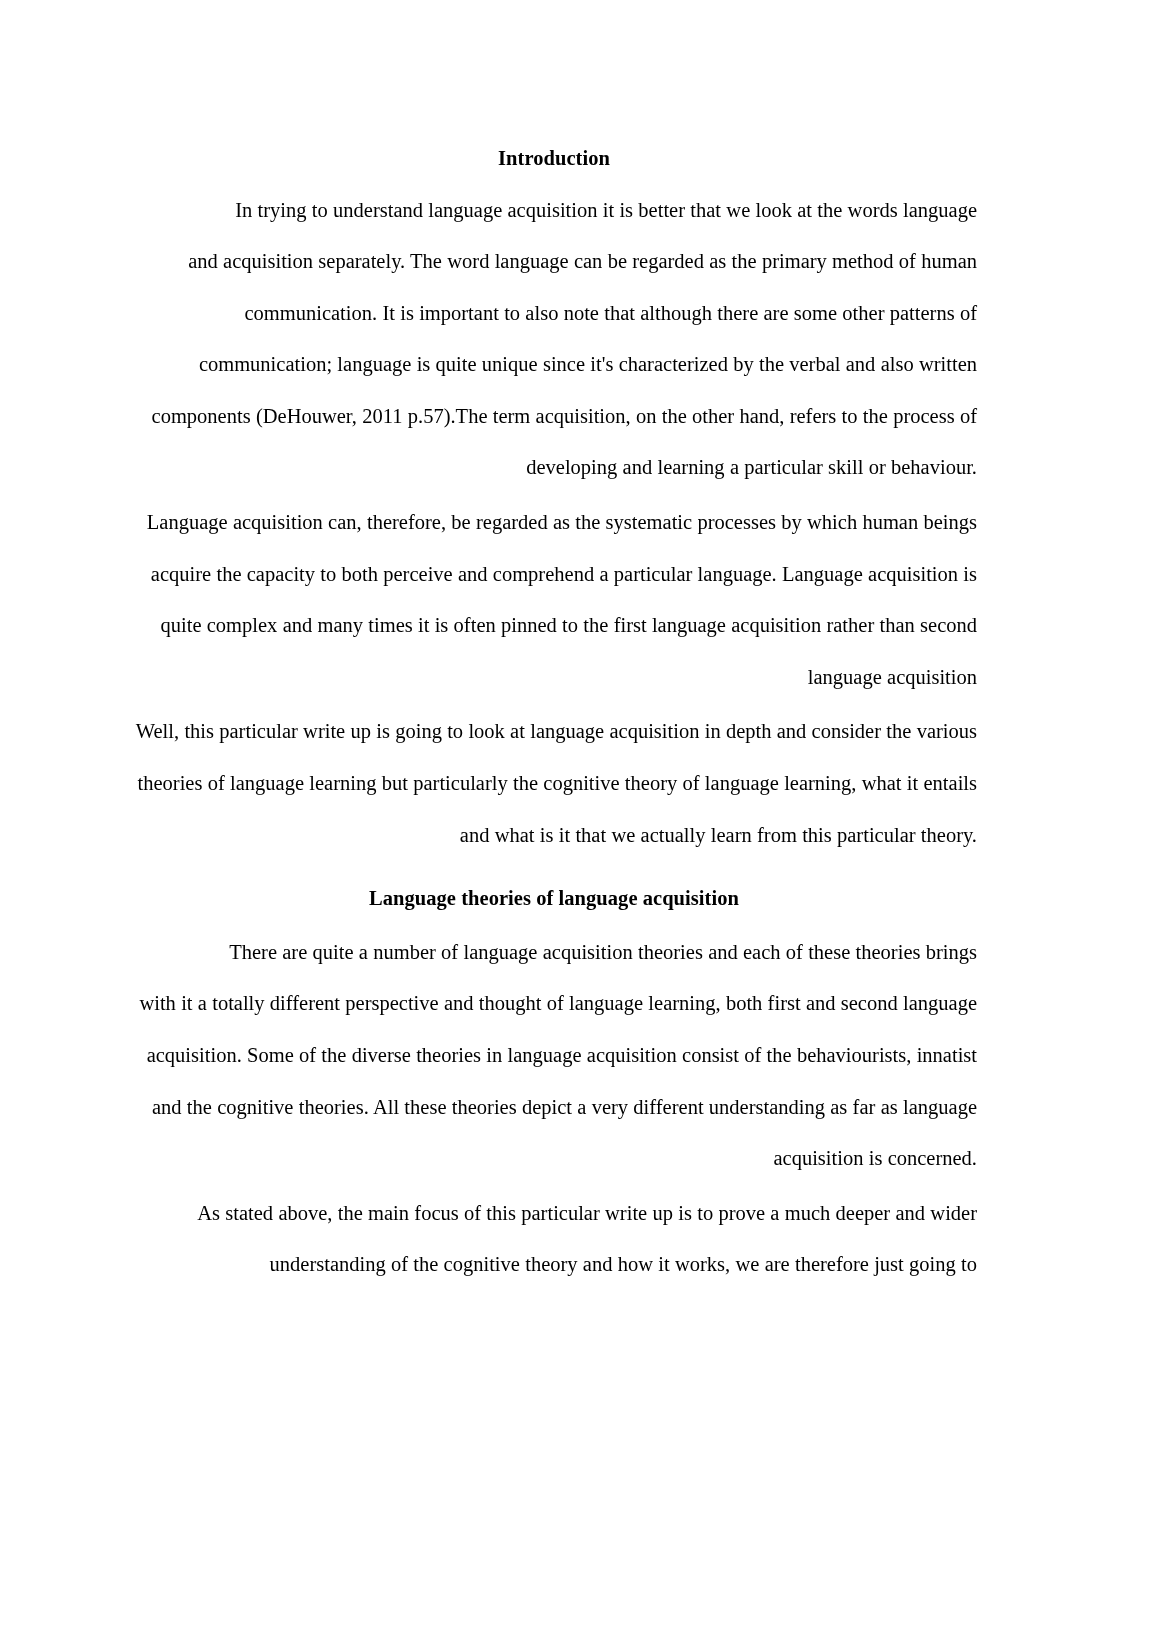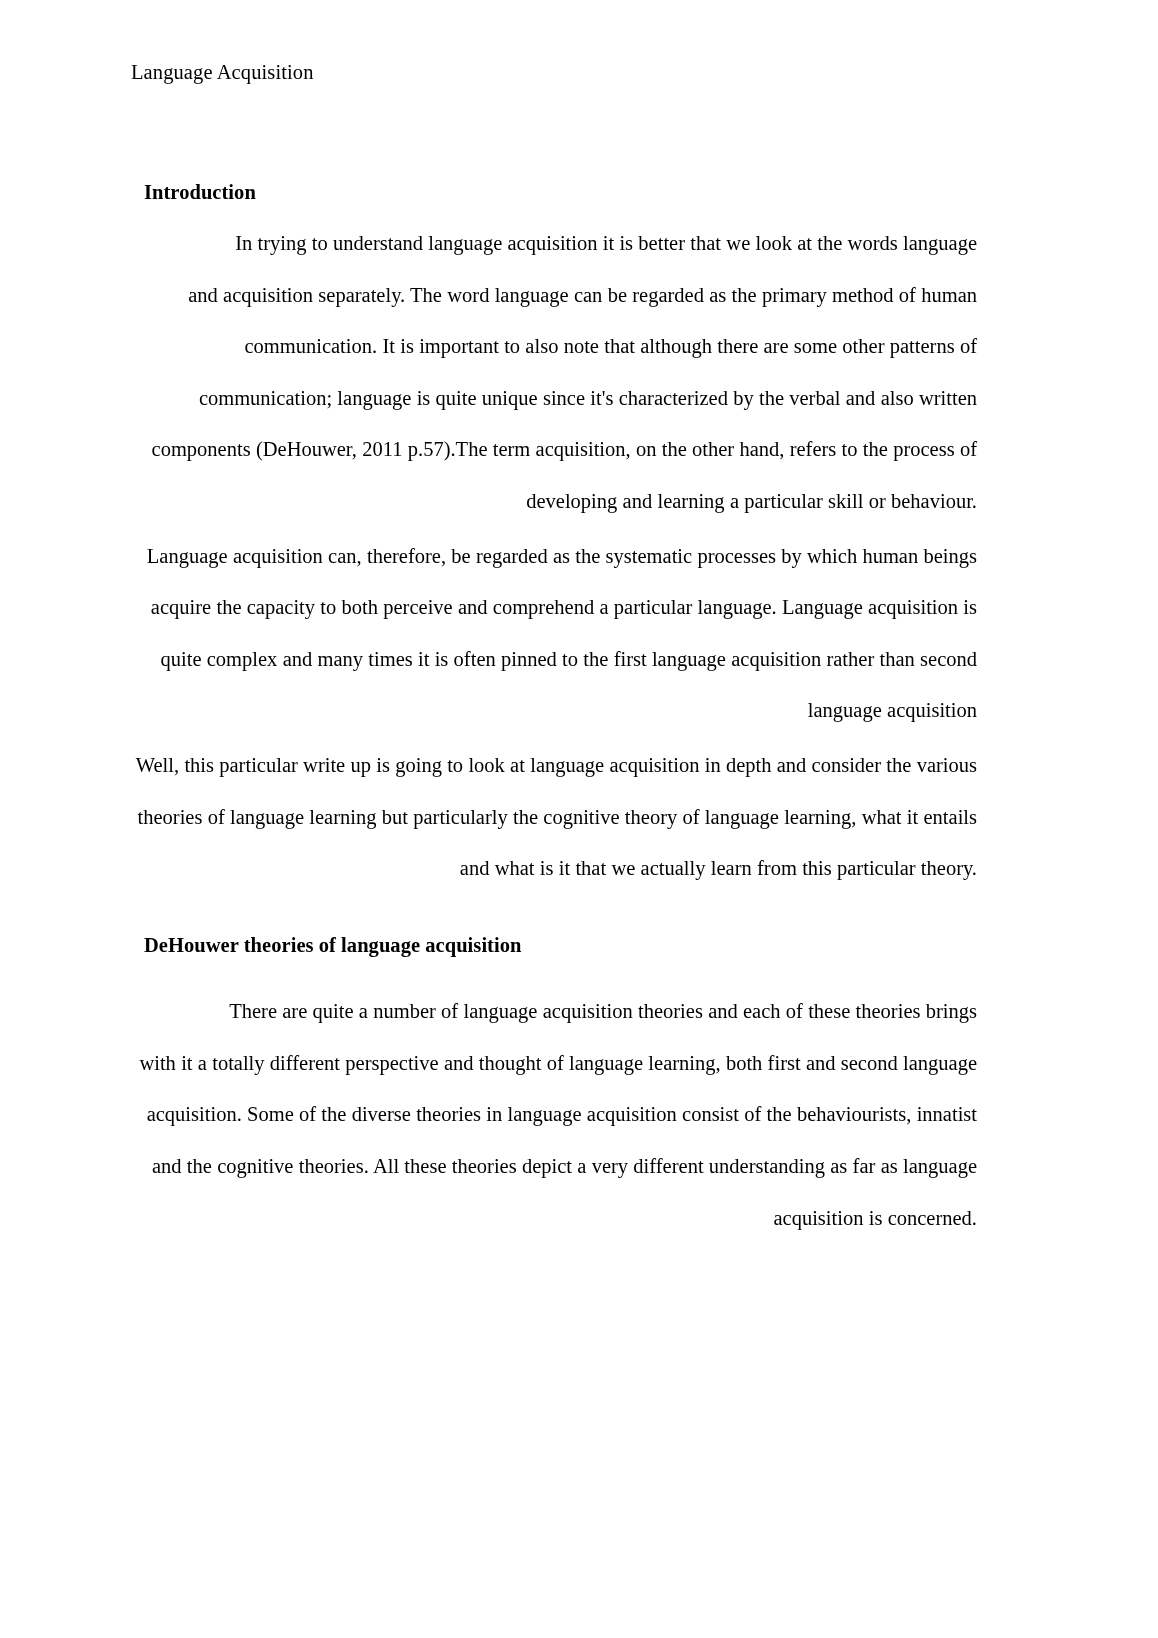--- a/index.html
+++ b/index.html
@@ -31,22 +31,23 @@
     letter-spacing: 0.1px;
     margin: 0 0 0 0;
   }
   .spacer-after-head {
     height: 86px;
   }
   .heading {
     font-size: 20.5px;
     font-weight: bold;
     line-height: 1.0;
-    margin: 13px;
+    margin: 0;
     letter-spacing: 0.05px;
+    text-align: center;
   }
   .heading-1 { margin-bottom: 0; }
   .para {
     font-size: 20.5px;
     line-height: 51.6px;
     margin: 0;
     text-align: right;
     word-spacing: 0.15px;
     hyphens: none;
   }
@@ -55,43 +56,43 @@
   .gap-para-tight { height: 3px; }
   .gap-before-heading-2 { height: 27px; }
   .gap-after-heading-2 { height: 18px; }
 </style>
 </head>
 <body>
 
 <div class="page">
   <div class="content">
 
-    <p class="running-head">Language Acquisition</p>
 
     <div class="spacer-after-head"></div>
 
     <h2 class="heading heading-1">Introduction</h2>
 
     <div class="gap-heading-to-para"></div>
 
     <p class="para indent">In trying to understand language acquisition it is better that we look at the words language and acquisition separately. The word language can be regarded as the primary method of human communication. It is important to also note that although there are some other patterns of communication; language is quite unique since it's characterized by the verbal and also written components (DeHouwer, 2011 p.57).The term acquisition, on the other hand, refers to the process of developing and learning a particular skill or behaviour.</p>
 
     <div class="gap-para-tight"></div>
 
     <p class="para"> Language acquisition can, therefore, be regarded as the systematic processes by which human beings acquire the capacity to both perceive and comprehend a particular language. Language acquisition is quite complex and many times it is often pinned to the first language acquisition rather than second language acquisition</p>
 
     <div class="gap-para-tight"></div>
 
     <p class="para">Well, this particular write up is going to look at language acquisition in depth and consider the various theories of language learning but particularly the cognitive theory of language learning, what it entails and what is it that we actually learn from this particular theory.</p>
 
     <div class="gap-before-heading-2"></div>
 
-    <h2 class="heading heading-2">DeHouwer theories of language acquisition</h2>
+    <h2 class="heading heading-2">Language theories of language acquisition</h2>
 
     <div class="gap-after-heading-2"></div>
 
     <p class="para indent">There are quite a number of language acquisition theories and each of these theories brings with it a totally different perspective and thought of language learning, both first and second language acquisition. Some of the diverse theories in language acquisition consist of the behaviourists, innatist and the cognitive theories. All these theories depict a very different understanding as far as language acquisition is concerned.</p>
 
     <div class="gap-para-tight"></div>
 
+    <p class="para">As stated above, the main focus of this particular write up is to prove a much deeper and wider understanding of the cognitive theory and how it works, we are therefore just going to</p>
 
   </div>
 </div>
 
 </body></html>

